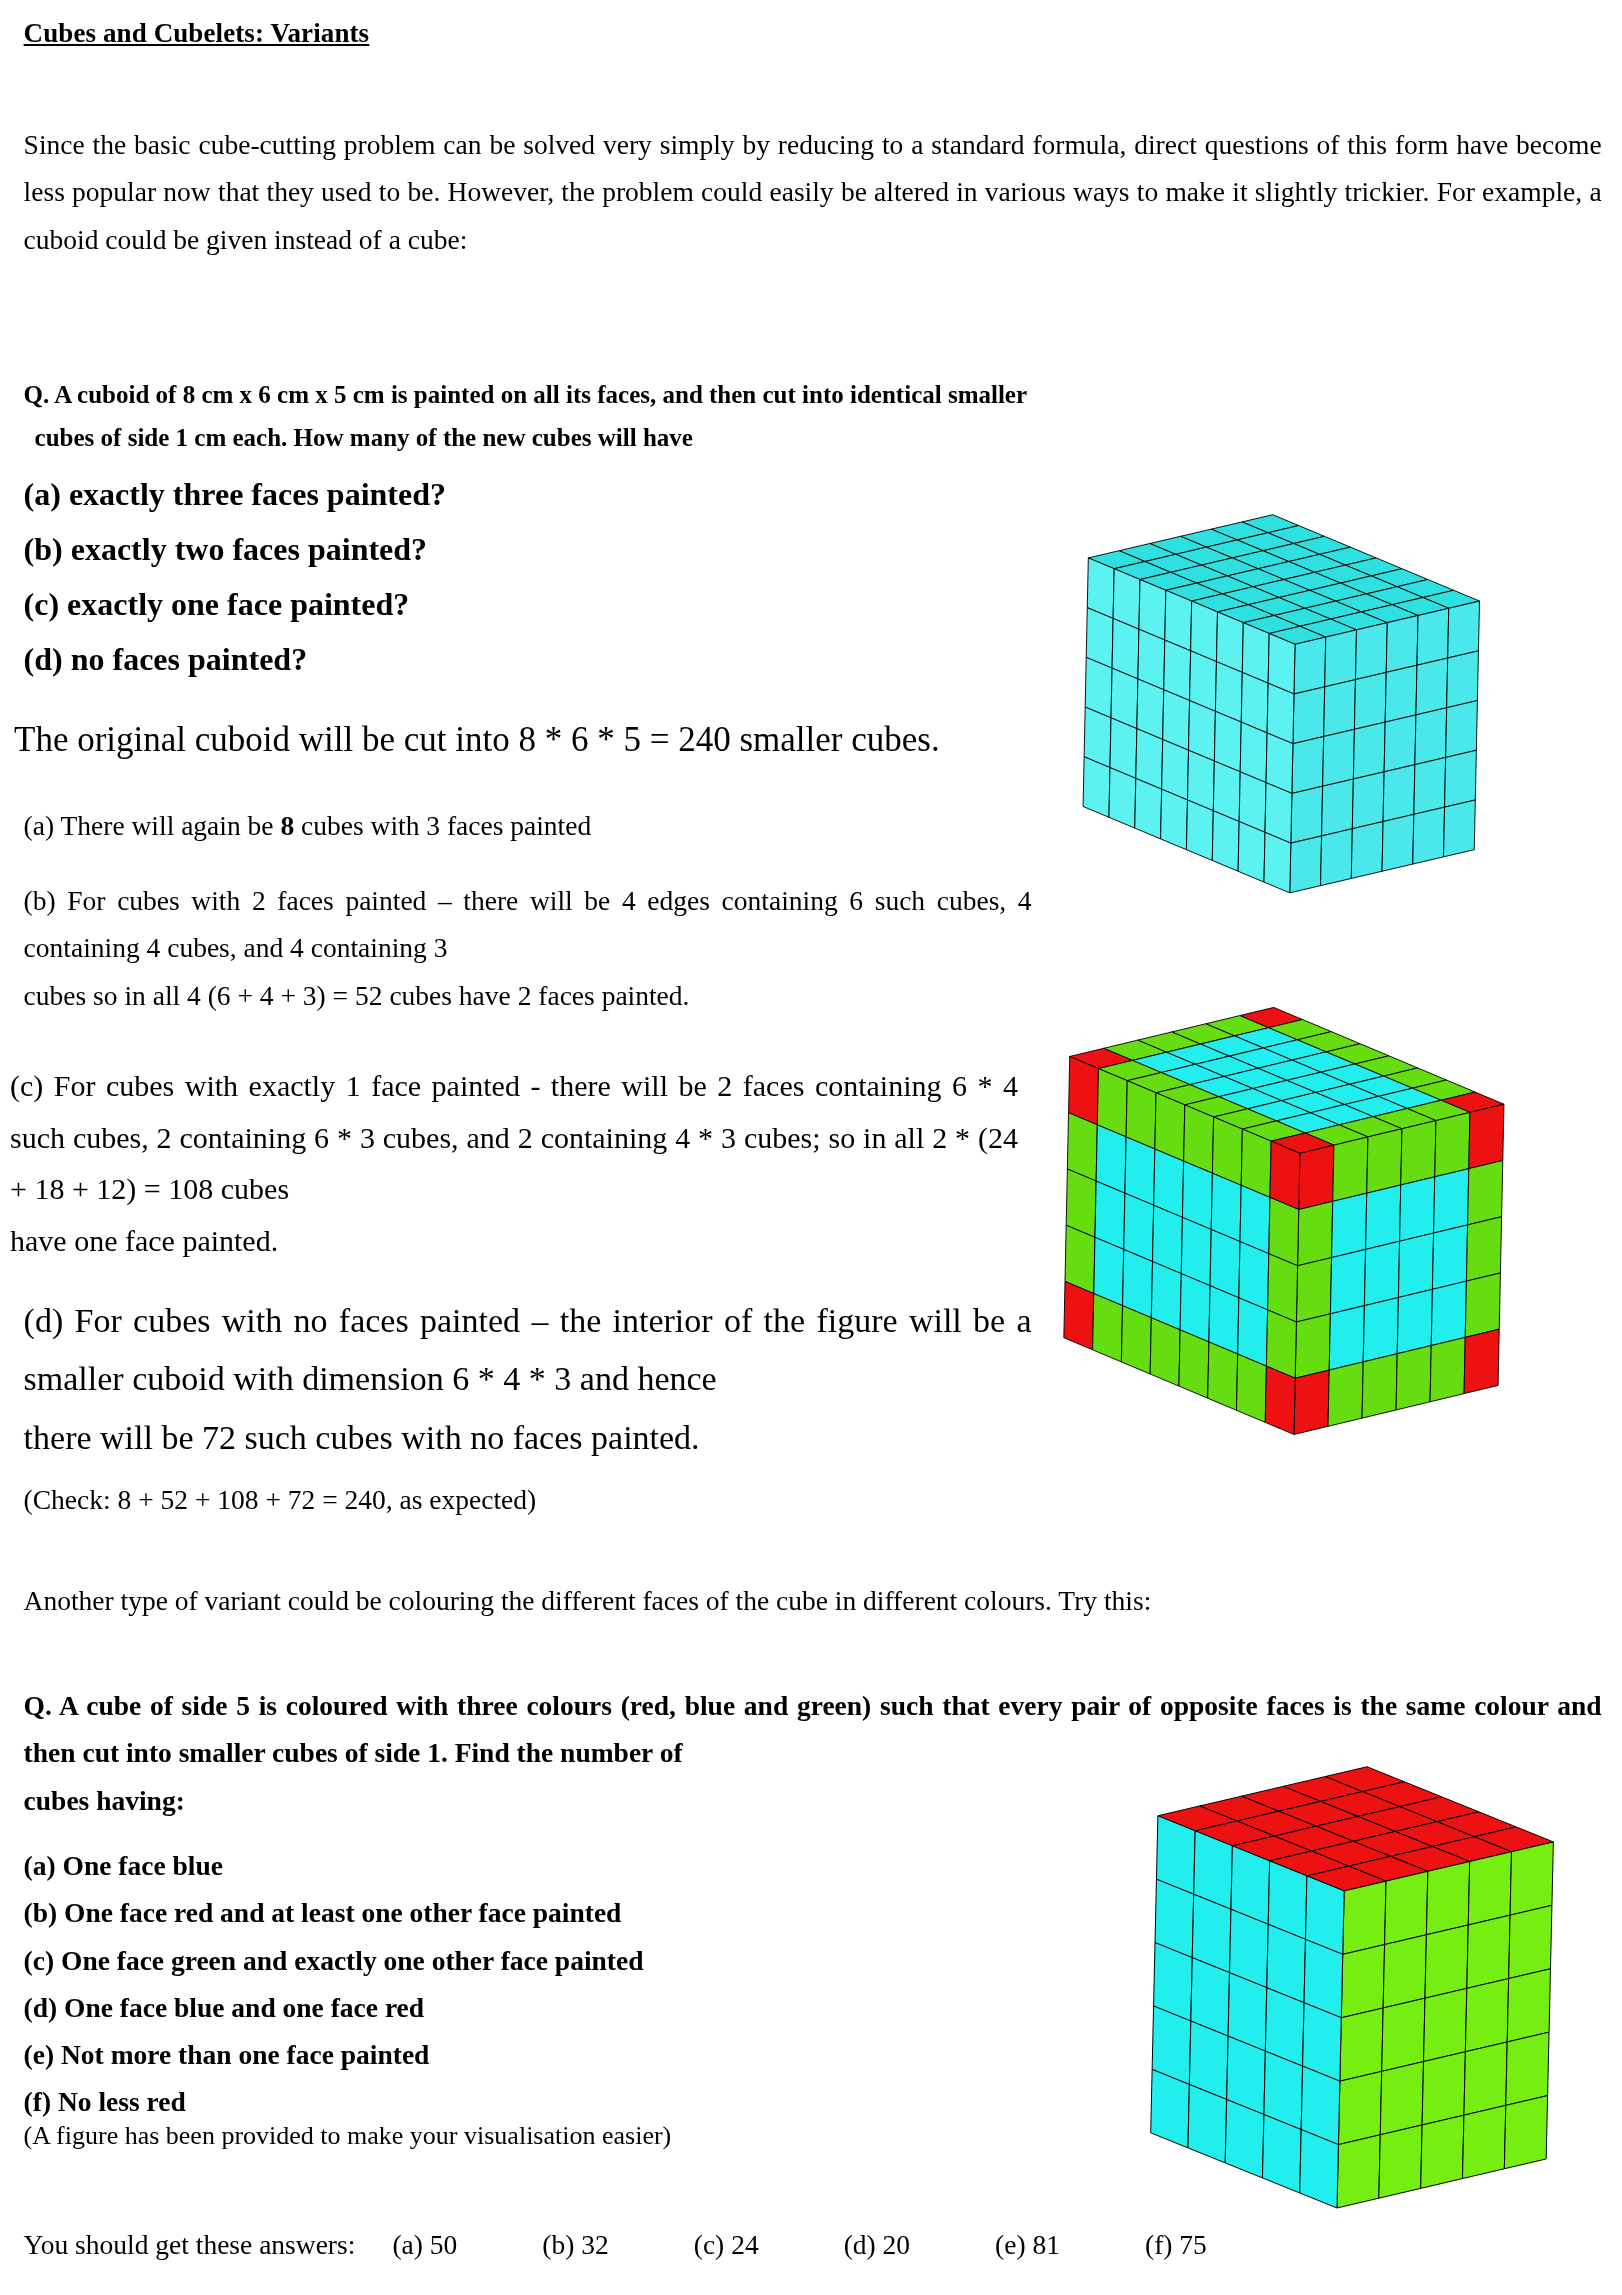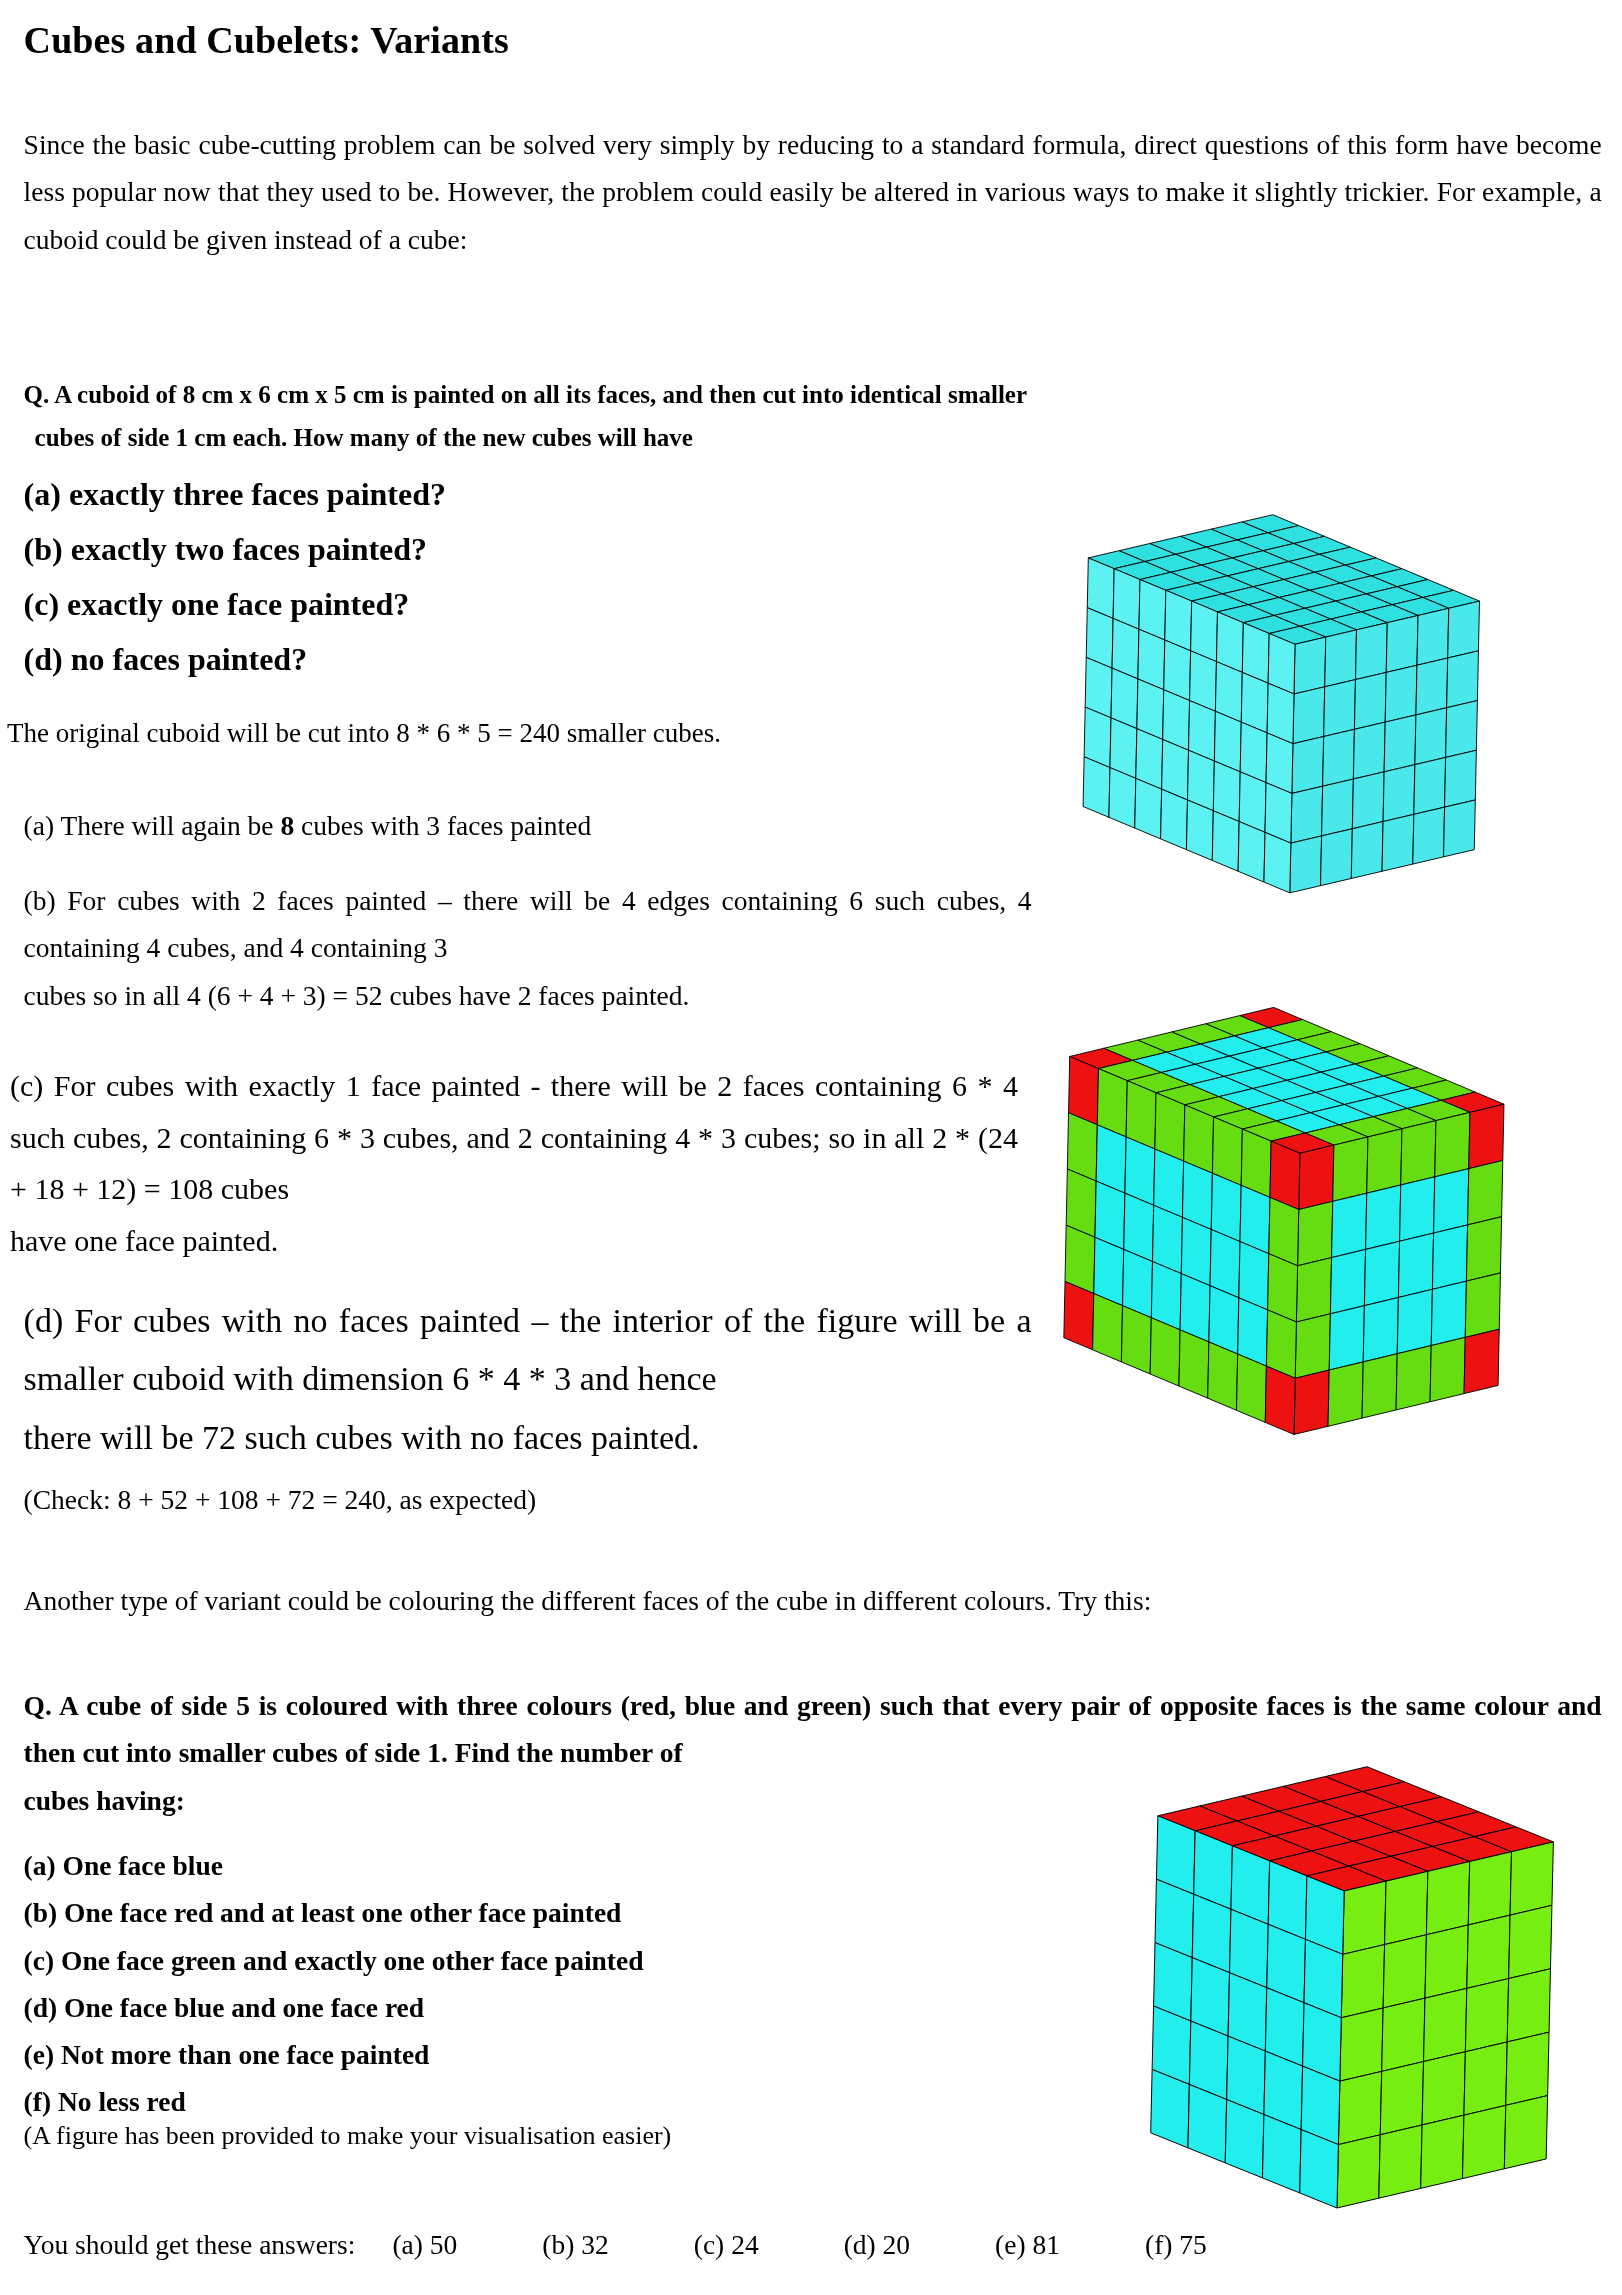--- a/index.html
+++ b/index.html
@@ -15,23 +15,24 @@
     font-family: "Liberation Serif", "DejaVu Serif", serif;
     color: #000000;
     overflow: hidden;
   }
 
   
   .title {
     position: absolute;
     left: 23.6px;
     top: 18.3px;
-    font-size: 38px;
+    font-size: 27px;
     font-weight: bold;
     letter-spacing: 0.1px;
+    text-decoration: underline;
   }
 
   .intro {
     position: absolute;
     left: 23.6px;
     top: 121px;
     width: 1578px;
     font-size: 27.5px;
     line-height: 1.72;
     text-align: justify;
@@ -57,24 +58,24 @@
     top: 467px;
     width: 916px;
     font-size: 32px;
     font-weight: bold;
     line-height: 1.72;
   }
   .q1-items div { white-space: nowrap; }
 
   .total-line {
     position: absolute;
-    left: 7px;
+    left: 14px;
     top: 710px;
     width: 1008px;
-    font-size: 27px;
+    font-size: 35px;
     line-height: 1.72;
   }
 
   .sol-a {
     position: absolute;
     left: 23.6px;
     top: 802px;
     width: 1008px;
     font-size: 27.5px;
     line-height: 1.72;

